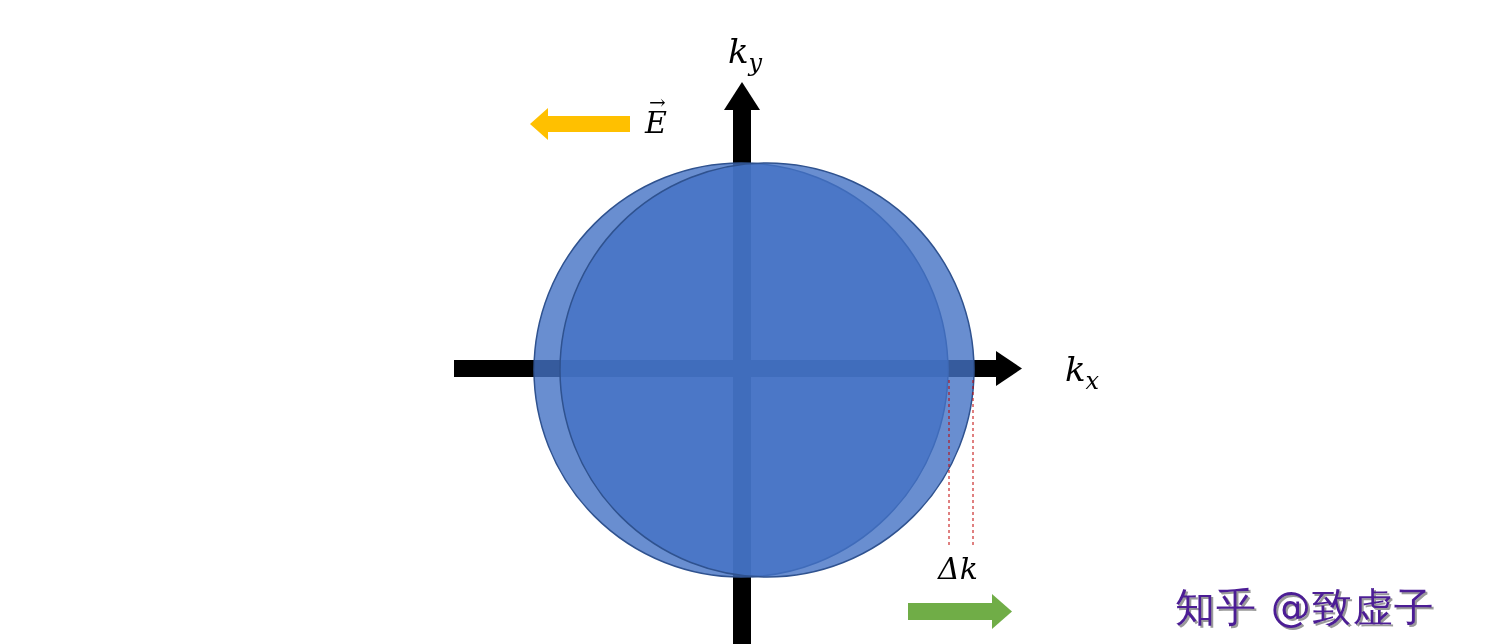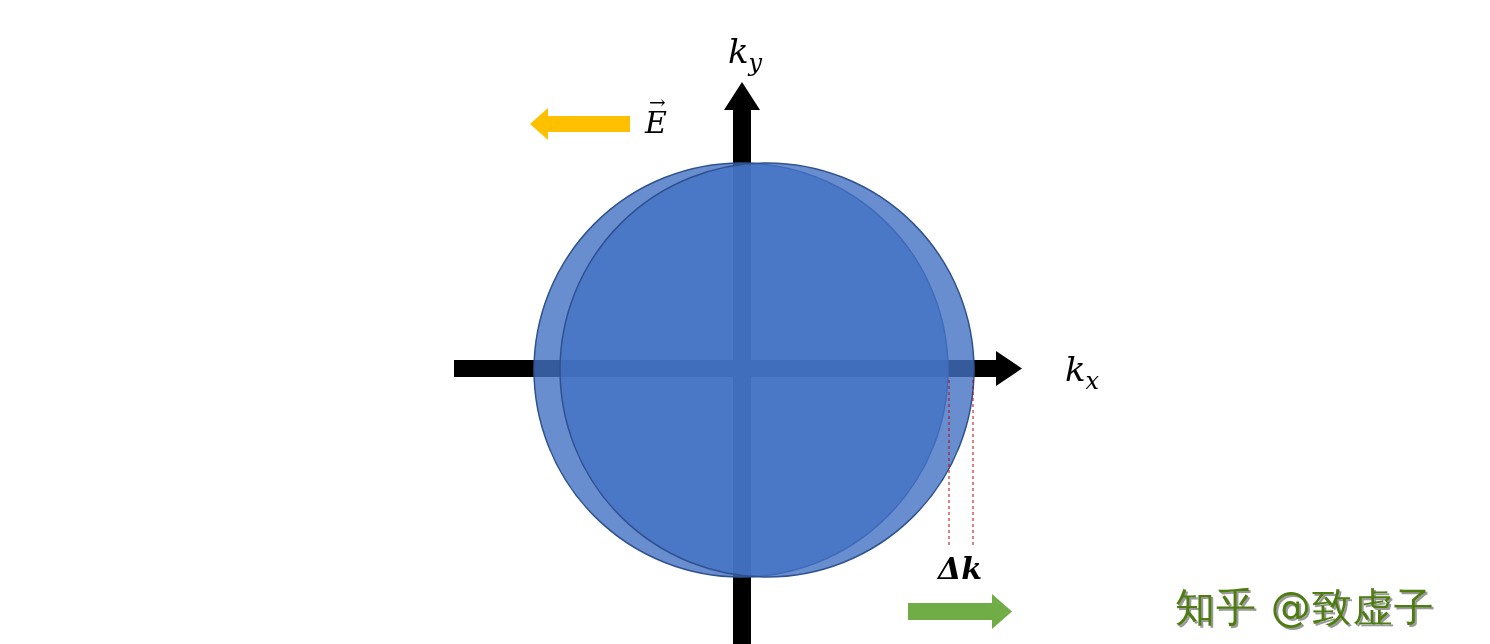--- a/index.html
+++ b/index.html
@@ -3,21 +3,21 @@
 <meta charset="utf-8">
 <style>
   html, body { margin: 0; padding: 0; background: #ffffff; }
   body { width: 1490px; height: 644px; position: relative; overflow: hidden;
          font-family: "DejaVu Serif", serif; }
   #diagram { position: absolute; left: 0; top: 0; width: 1490px; height: 644px; margin-top: 20px; }
   .label { position: absolute; font-family: "DejaVu Serif", serif; font-style: italic;
            color: #000; line-height: 1; white-space: nowrap; }
   .sub { font-size: 24px; position: relative; top: 8px; }
   .watermark { position: absolute; left: 1175px; top: 560px; font-family: "DejaVu Sans", sans-serif;
-               font-size: 40px; color: #4d7c0f; letter-spacing: 1px; white-space: nowrap;
+               font-size: 40px; color: #4c1d95; letter-spacing: 1px; white-space: nowrap;
                text-shadow: 2px 2px 0 #9a9a9a; }
 </style>
 </head>
 <body>
 
 <div id="diagram">
   <svg width="1490" height="644" viewBox="0 0 1490 644">
 
     <g>
       <rect x="733" y="88" width="18" height="540" fill="#000"></rect>
@@ -57,18 +57,18 @@
 
   <div class="label" style="left:1065px; top:332px; font-size:34px;">
     <span>k</span><span class="sub">x</span>
   </div>
 
   <div class="label" style="left:645px; top:88px; font-size:30px;">
     <span style="position:absolute; left:4px; top:-16px; font-size:20px; font-style:normal;">→</span>
     <span>E</span>
   </div>
 
-  <div class="label" style="left:938px; top:534px; font-size:30px;font-weight:bold;">
+  <div class="label" style="left:938px; top:534px; font-size:30px;">
     <span>Δk</span>
   </div>
 
   <div class="watermark">知乎 @致虚子</div>
 </div>
 
 </body></html>

